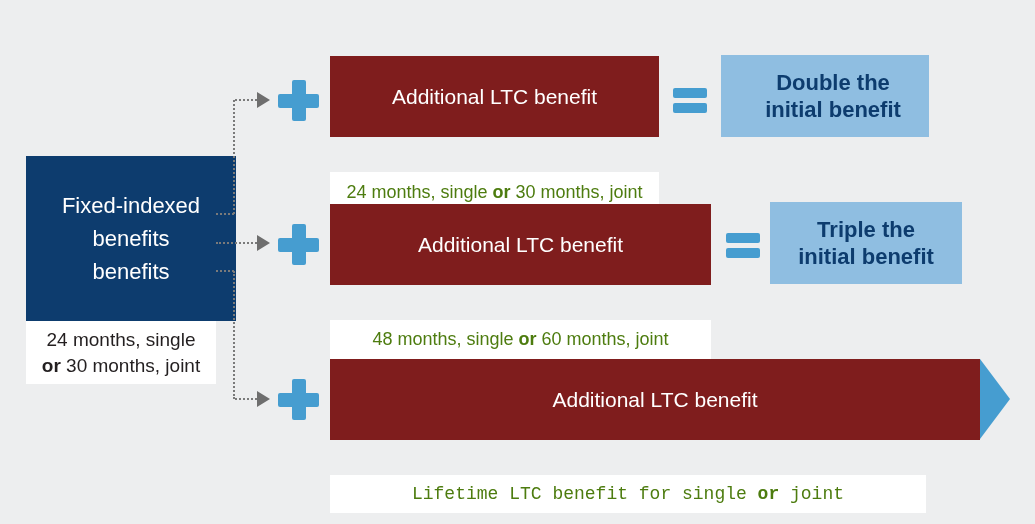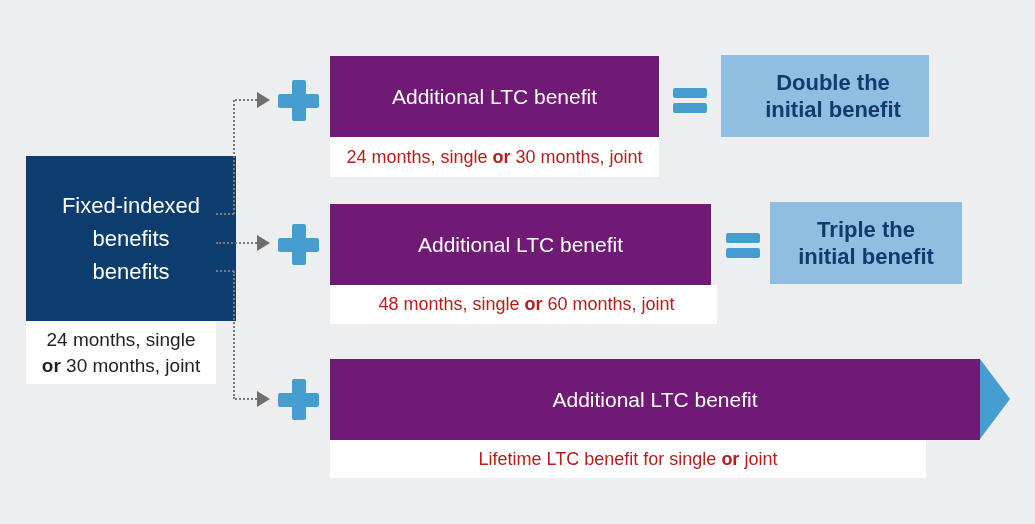--- a/index.html
+++ b/index.html
@@ -44,28 +44,28 @@
   }
   
   .equals { position:absolute; width:34px; }
   .equals::before, .equals::after {
     content:''; display:block; width:34px; height:10px;
     background:#469dd0; border-radius:2px;
   }
   .equals::before { margin-bottom:5px; }
   
   .benefit-box {
-    position:absolute; background:#701a75; color:#ffffff;
+    position:absolute; background:#7f1d1d; color:#ffffff;
     display:flex; align-items:center; justify-content:center;
     font-size:21px; text-align:center;
   }
   .detail-strip {
-    position:absolute; background:#ffffff; color:#b91c1c;
+    position:absolute; background:#ffffff; color:#4d7c0f;
     display:flex; align-items:center; justify-content:center;
-    font-size:18px; text-align:center; white-space:pre-wrap;
+    font-size:18px; text-align:center; white-space:pre-wrap;margin-top:35px;
   }
   .result-box {
     position:absolute; width:192px; height:82px;
     background:#8fbee1; color:#0d3c6e; font-weight:bold;
     display:flex; flex-direction:column; align-items:center; justify-content:center;
     font-size:22px; line-height:27px; text-align:center;
   }
   .arrow-tip {
     position:absolute; left:980px; top:359px; width:0; height:0;
     border-top:40.5px solid transparent; border-bottom:40.5px solid transparent;
@@ -114,30 +114,30 @@
   </div>
   <div class="equals" style="left:673px; top:88px;"></div>
   <div class="result-box" style="left:721px; top:55px;padding-left:16px;">
     <span class="line">Double the</span>
     <span class="line">initial benefit</span>
   </div>
 
   <div class="benefit-box" style="left:330px; top:204px; width:381px; height:81px;">
     <span>Additional LTC benefit</span>
   </div>
-  <div class="detail-strip" style="left:330px; top:285px; width:381px; height:39px;padding-left:6px;">
+  <div class="detail-strip" style="left:330px; top:285px; width:381px; height:39px;">
     <span><span>48 months, single </span><span class="b">or</span><span> 60 months, joint</span></span>
   </div>
   <div class="equals" style="left:726px; top:233px;"></div>
   <div class="result-box" style="left:770px; top:202px;">
     <span class="line">Triple the</span>
     <span class="line">initial benefit</span>
   </div>
 
   <div class="benefit-box" style="left:330px; top:359px; width:650px; height:81px;">
     <span>Additional LTC benefit</span>
   </div>
   <div class="arrow-tip"></div>
-  <div class="detail-strip" style="left:330px; top:440px; width:596px; height:38px;">
+  <div class="detail-strip" style="left:330px; top:440px; width:596px; height:38px;font-family:Liberation Mono, monospace;">
     <span><span>Lifetime LTC benefit for single </span><span class="b">or</span><span> joint</span></span>
   </div>
 
 </div>
 
 </body></html>

